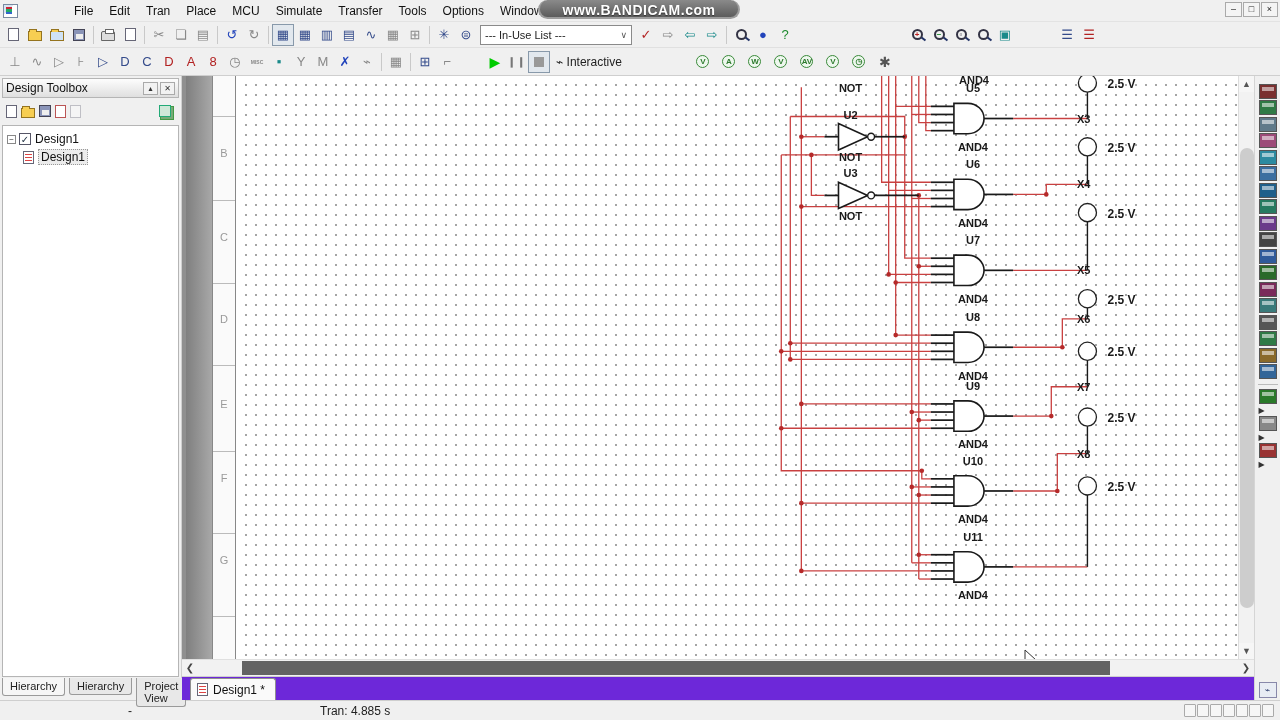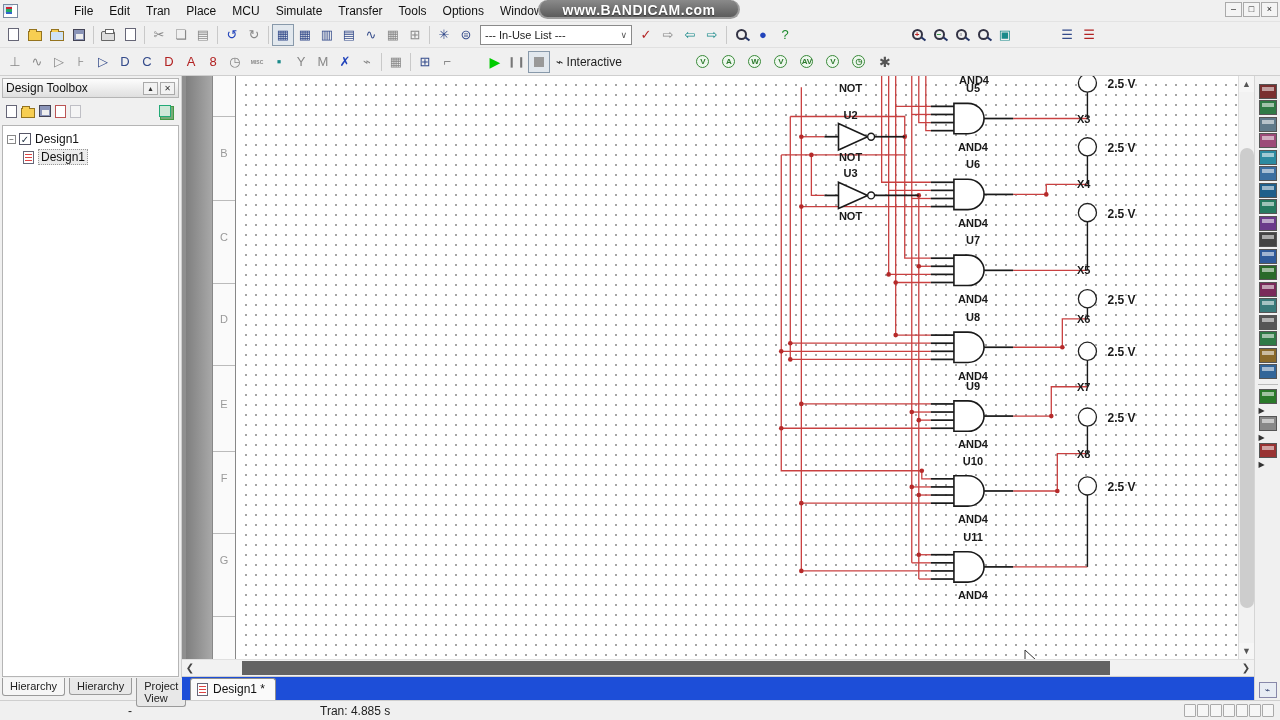--- a/index.html
+++ b/index.html
@@ -82,21 +82,21 @@
   
   #vscroll { width:16px; background:#f2f2f2; border-left:1px solid #ddd; position:relative;}
   .sb-arrow { position:absolute; left:0; width:100%; height:16px; color:#555; font-size:9px; text-align:center; line-height:16px; background:#f6f6f6;}
   #vthumb { position:absolute; left:1px; width:14px; top:72px; height:460px; background:#cdcdcd; border-radius:7px;}
   #hscroll { height:17px; background:#f2f2f2; position:relative; border-top:1px solid #e0e0e0;}
   #hleft { position:absolute; left:0; top:0; width:16px; height:100%; color:#444; text-align:center; line-height:16px; font-size:10px;}
   #hright { position:absolute; right:0; top:0; width:16px; height:100%; color:#444; text-align:center; line-height:16px; font-size:10px;}
   #hthumb { position:absolute; left:60px; top:1px; height:14px; width:868px; background:#636363; }
 
   
-  #tabrow { height:24px; background:#1d4ed8; border-top:1px solid #cfcfcf; display:flex; align-items:center; padding-left:8px;}
+  #tabrow { height:24px; background:#6d28d9; border-top:1px solid #cfcfcf; display:flex; align-items:flex-end; padding-left:8px;}
   #doctab { display:flex; align-items:center; gap:5px; background:#fafafa; border:1px solid #8f8f8f; border-bottom:none; border-radius:3px 3px 0 0; padding:3px 10px 3px 6px; font-size:12px; height:22px;}
 
   
   #rightcol { width:26px; display:flex; flex-direction:column; background:#f0f0f0; border-left:1px solid #d5d5d5; padding-top:6px; align-items:center;}
   .inst { width:18px; height:15px; margin:1.5px 0; border:1px solid #555; position:relative; }
   .inst::after { content:""; position:absolute; left:2px; top:2px; right:2px; height:4px; background:rgba(255,255,255,0.55);}
   .inst-sep { width:20px; height:1px; background:#bbb; margin:3px 0; }
   .inst-arrow { color:#333; font-size:8px; margin:1px 0;}
   #rc-bottom { margin-top:auto; margin-bottom:2px; width:18px; height:16px; border:1px solid #88a; background:#e8ecf4; font-size:9px; text-align:center; line-height:14px; color:#236;}
 

